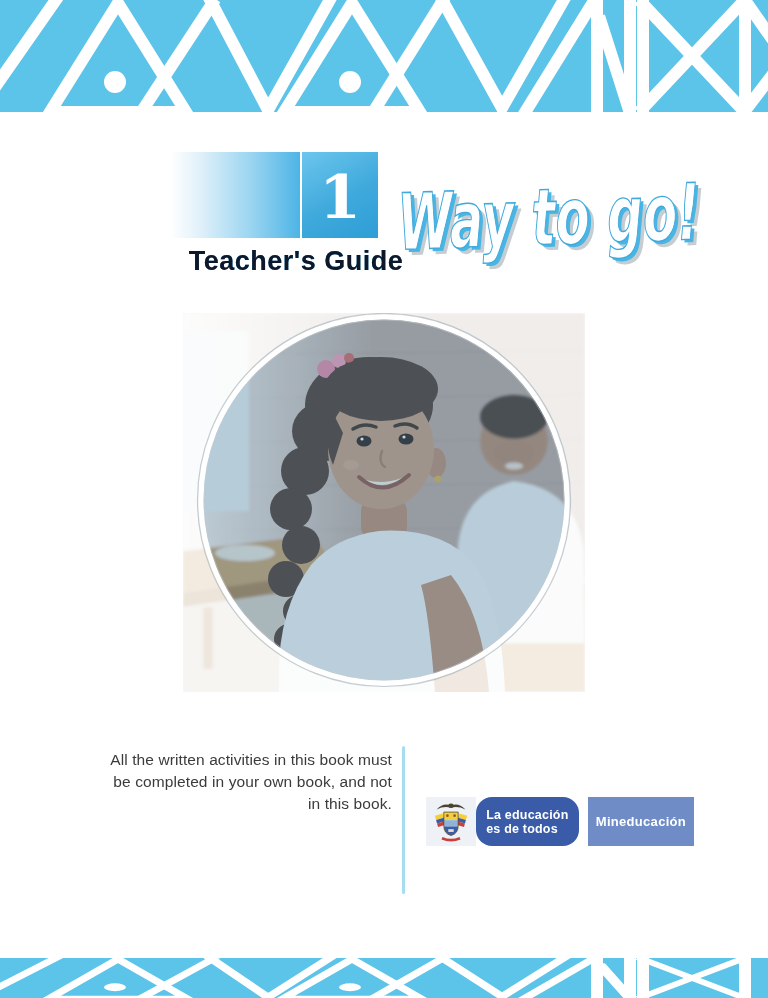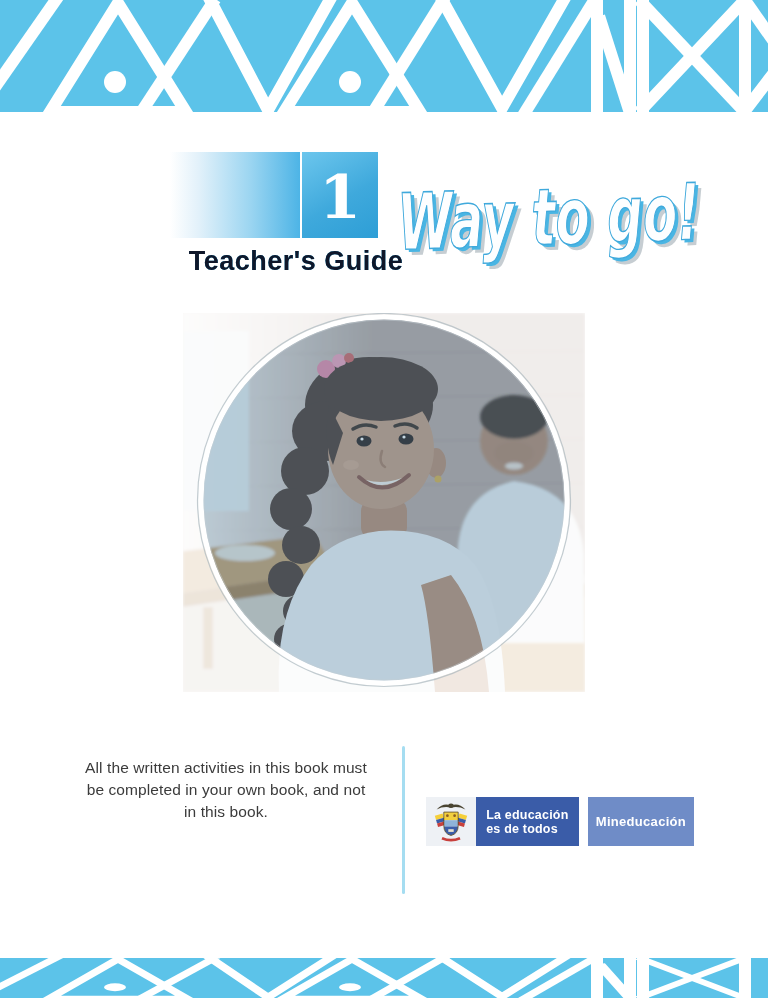--- a/index.html
+++ b/index.html
@@ -32,36 +32,36 @@
     left:186px;top:246px;width:220px;text-align:center;
     color:#0f172a;font-weight:bold;font-size:27px;letter-spacing:.5px;
     text-shadow:0 0 .4px #29a9de;
   }
   #series-title{left:388px;top:138px;width:330px;height:170px;}
 
   
   #photo{left:183px;top:313px;width:402px;height:379px;}
 
   
-  #notice{left:60px;top:749px;width:332px;text-align:center;color:#3b3b3b;margin-top:8px;}
+  #notice{left:60px;top:749px;width:332px;text-align:right;color:#3b3b3b;}
   .notice-block{
     font-size:15.5px;line-height:22px;white-space:pre-line;letter-spacing:.1px;
   }
   .notice-block.spanish{margin-top:17px;}
 
   
   #divider{left:402px;top:746px;width:3px;height:148px;background:#a5ddf1;border-radius:2px;}
 
   
   #logo-bar{left:426px;top:797px;width:268px;height:49px;display:flex;}
   #logo-arms{width:52px;background:#eef1f5;display:flex;align-items:center;justify-content:center;}
   #logo-slogan{
     width:106px;background:#3a5ca8;color:#ffffff;display:flex;align-items:center;
     font-weight:bold;font-size:12.5px;line-height:14px;white-space:pre-line;
-    padding-left:10px;box-sizing:border-box;letter-spacing:.2px;
+    padding-left:10px;box-sizing:border-box;letter-spacing:.2px;border-radius:16px;
   }
   #logo-ministry{
     width:110px;background:#6f8cc7;color:#ffffff;display:flex;align-items:center;justify-content:center;
     font-weight:bold;font-size:13px;letter-spacing:.3px;margin-left:9px;
   }
 </style>
 </head>
 <body>
 
 <div id="page">

